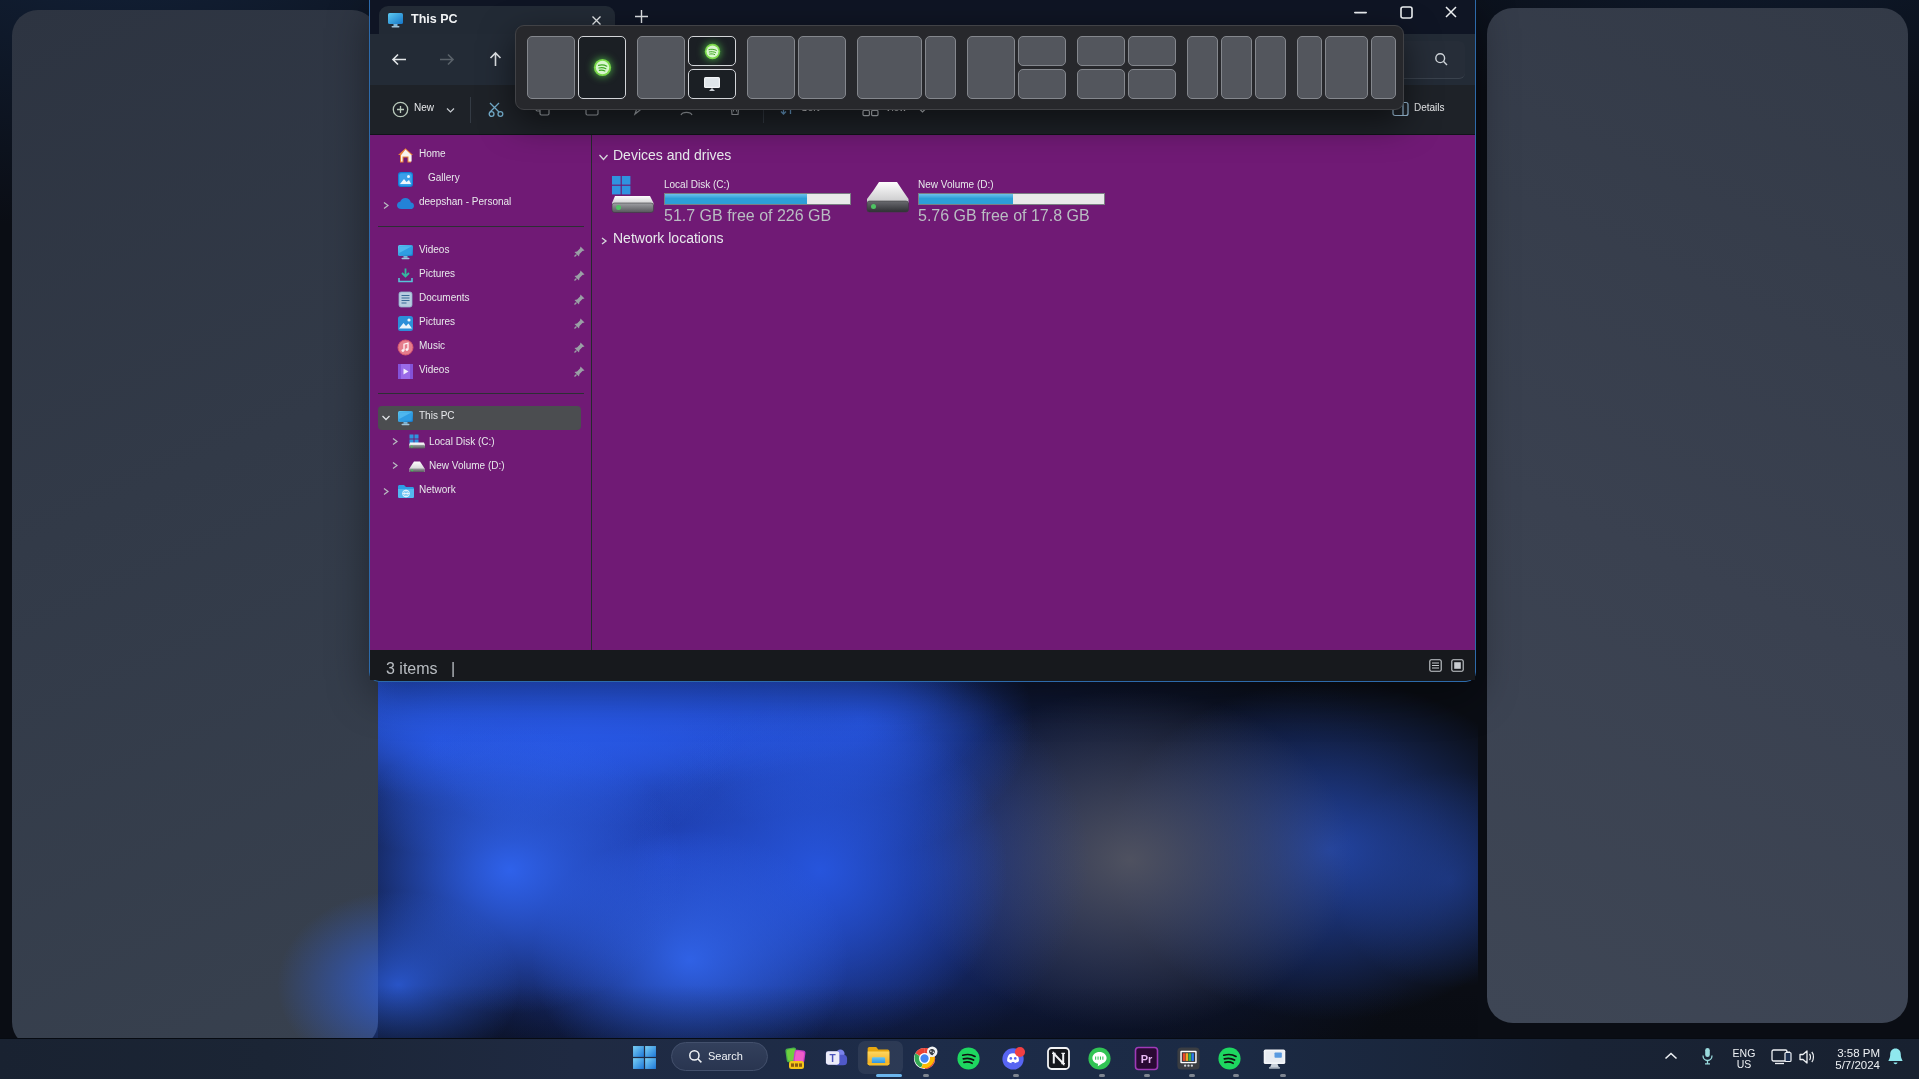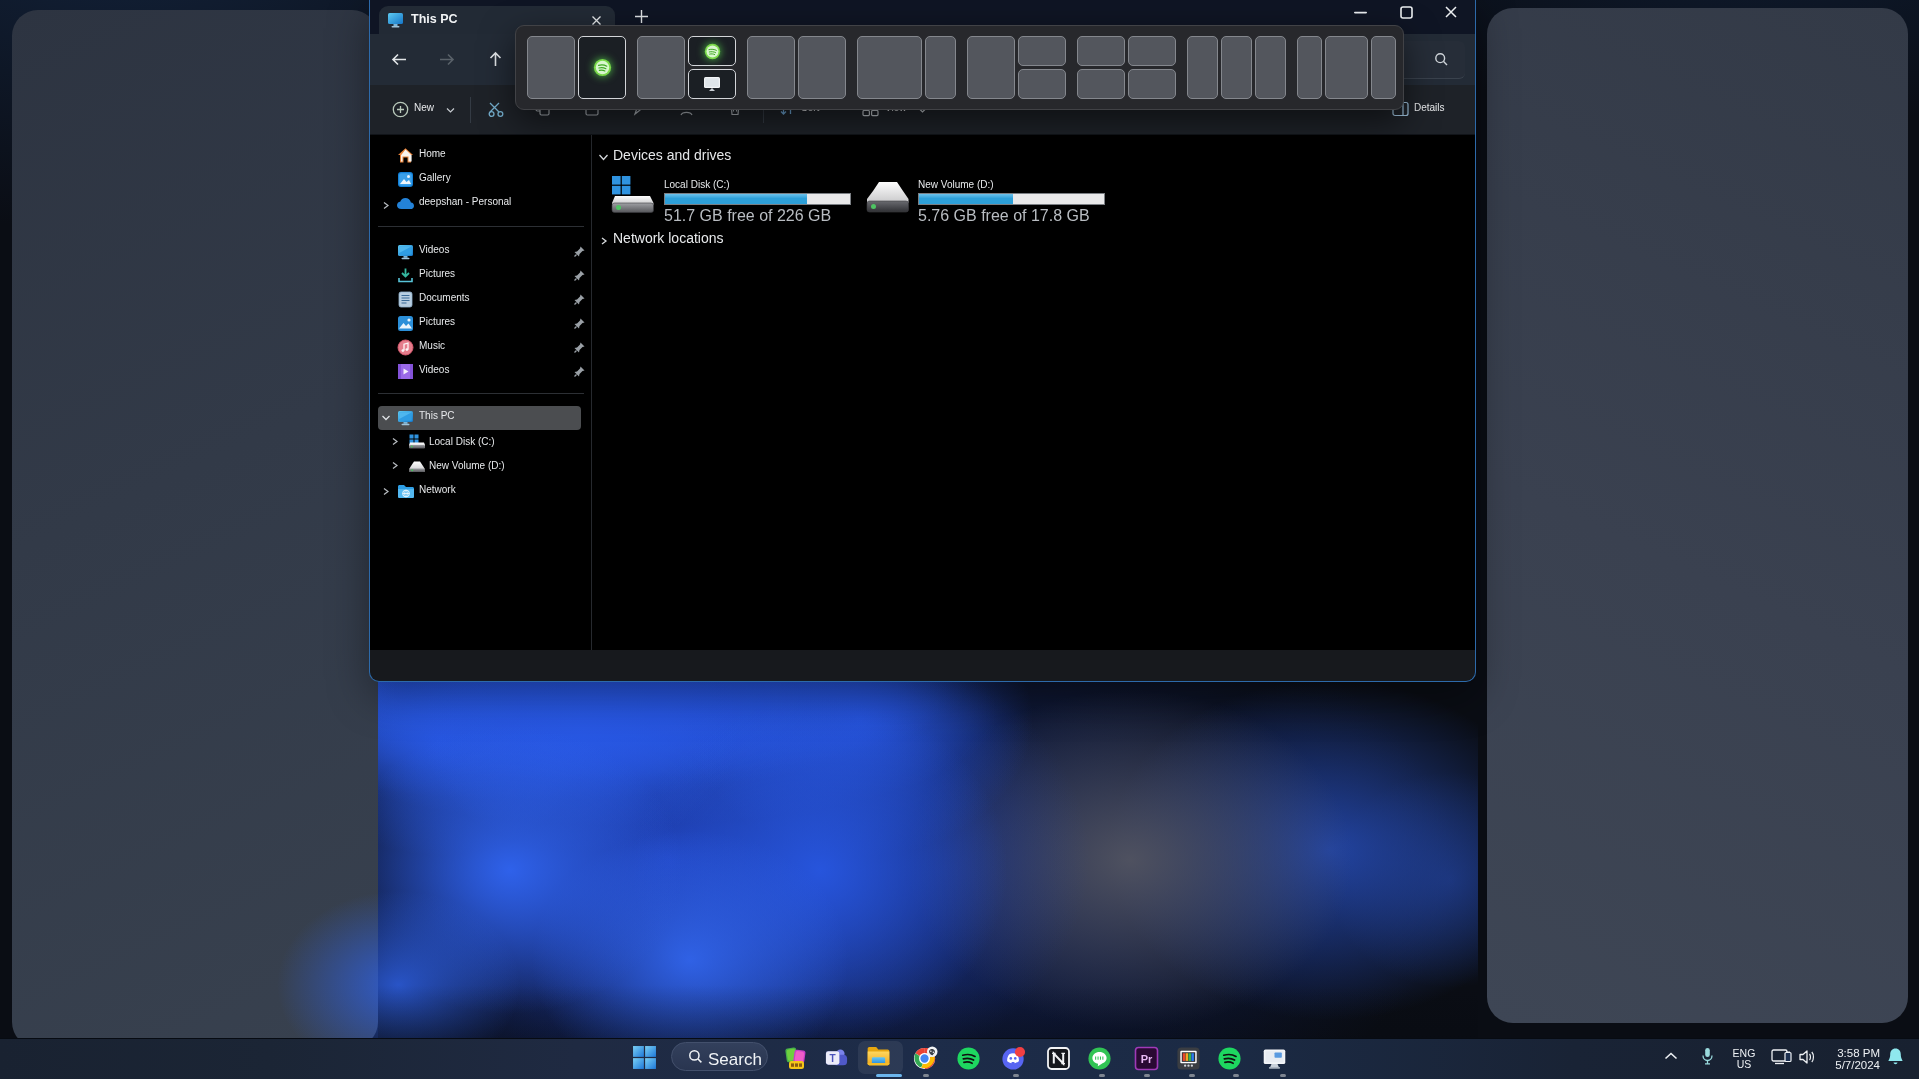--- a/index.html
+++ b/index.html
@@ -29,21 +29,21 @@
 .bfade{left:378px;top:985px;width:1100px;height:53px;background:linear-gradient(180deg,rgba(6,9,16,0),rgba(6,9,16,.28))}
 .wm{left:1653px;top:950px;font-size:38px;font-style:italic;color:#f8fafc;letter-spacing:1px;white-space:nowrap}
 
 #win{left:369px;top:0;width:1105px;height:681px;background:#17191d;border:1px solid #2d6aaa;border-top:none;border-radius:0 0 10px 10px;box-shadow:0 14px 42px rgba(0,0,0,.38);box-sizing:content-box}
 .tabbar{left:0;top:0;width:1105px;height:34px;background:#0f1524}
 .tab{left:9px;top:6px;width:236px;height:28px;background:#222a35;border-radius:9px 9px 0 0}
 .ttl{left:32px;top:6px;font-size:12.5px;font-weight:bold;color:#f1f3f5}
 .wbtn{color:#e9ecee;text-align:center}
 .addr{left:0;top:34px;width:1105px;height:51px;background:#232b36}
 .cmd{left:0;top:85px;width:1105px;height:50px;background:#1e2228;border-bottom:1px solid #111419;box-sizing:border-box}
-.bodyp{left:0;top:135px;width:1105px;height:515px;background:#000000}
+.bodyp{left:0;top:135px;width:1105px;height:515px;background:#701a75}
 .sdiv{left:221px;top:135px;width:1px;height:515px;background:#26292e}
 .status{left:0;top:650px;width:1105px;height:30px;background:#17191d}
 .txt{color:#e7e9eb;font-size:10px;white-space:nowrap}
 .dim{color:#b9bdc2;font-size:16px;white-space:nowrap}
 .sep{background:#2c2f34;height:1px}
 
 #flyout{left:515px;top:25px;width:889px;height:85px;background:#27282c;border:1px solid #414246;border-radius:9px;box-shadow:0 12px 34px rgba(0,0,0,.55);box-sizing:border-box}
 .grp{position:absolute;top:10px;width:99px;height:63px}
 .cc{position:absolute;background:#53565d;border:1px solid #84878d;border-radius:5px;box-sizing:border-box}
 .hl{background:#1b1f24;border:1.4px solid #d3d5d9;display:flex;align-items:center;justify-content:center}
@@ -165,21 +165,21 @@
           <path d="M8.5 1.2 L16 8 H14 V15.5 H10.5 V10.5 H6.5 V15.5 H3 V8 H1 Z" fill="#e8833a"></path>
           <path d="M8.5 2.5 L14.6 8.2 V14.4 H11.5 V9.5 H5.5 V14.4 H4 V8.2 Z" fill="#f7f3ee"></path>
         </svg>
    <div class="ab txt" style="left:49px;top:13px">Home</div>
    <svg class="ab" style="left:27px;top:36px" width="17" height="17" viewBox="0 0 17 17">
           <rect x="1" y="1" width="15" height="15" rx="3" fill="#1280d8"></rect>
           <rect x="2.2" y="2.2" width="12.6" height="12.6" rx="2" fill="#3ba0ea"></rect>
           <path d="M3 13 L7 8 L9.5 11 L12 9 L14 13 Z" fill="#eef6fc"></path>
           <circle cx="11.5" cy="5.5" r="1.5" fill="#eef6fc"></circle>
         </svg>
-   <div class="ab txt" style="left:49px;top:37px">Gallery</div>
+   <div class="ab txt" style="left:58px;top:37px">Gallery</div>
    <svg class="ab" style="left:12px;top:66px" width="8" height="9" viewBox="0 0 8 9">
           <path d="M2 1.5 L6 4.5 L2 7.5" stroke="#b9bdc2" stroke-width="1.2" fill="none"></path>
         </svg>
    <svg class="ab" style="left:26px;top:62px" width="19" height="13" viewBox="0 0 19 13">
           <path d="M5.5 12 C2.5 12 1 10.2 1 8.2 C1 6.3 2.4 4.9 4.2 4.7 C4.9 2.5 6.9 1 9.3 1 C12.2 1 14.5 3 14.9 5.6 C16.8 5.8 18 7.1 18 8.9 C18 10.8 16.5 12 14.4 12 Z" fill="#2382d8"></path>
         </svg>
    <div class="ab txt" style="left:49px;top:61px">deepshan - Personal</div>
    <div class="ab sep" style="left:8px;top:91px;width:206px"></div>
    <svg class="ab" style="left:27px;top:108px" width="17" height="17" viewBox="0 0 17 17">
           <rect x="1" y="2" width="15" height="11" rx="1.6" fill="url(#mon1)"></rect>
@@ -320,20 +320,31 @@
    <div class="ab" style="left:548px;top:58px;width:187px;height:12px;background:#e9e9ea;border:1px solid #7b7f84;box-sizing:border-box">
           <div style="width:51%;height:100%;background:linear-gradient(180deg,#6cc2ec 0%,#2d9fd8 45%,#2d9fd8 100%)"></div>
         </div>
    <div class="ab dim" style="left:548px;top:72px">5.76 GB free of 17.8 GB</div>
    <svg class="ab" style="left:230px;top:101px" width="8" height="10" viewBox="0 0 8 10">
           <path d="M2 2 L6 5 L2 8" stroke="#d7dadd" stroke-width="1.3" fill="none"></path>
         </svg>
    <div class="ab" style="left:243px;top:95px;font-size:14px;color:#e8eaec;white-space:nowrap">Network locations</div>
   </div>
   <div class="ab sdiv"></div>
+  <div class="ab status">
+   <div class="ab dim" style="left:16px;top:10px">3 items&nbsp;&nbsp;&nbsp;|</div>
+   <svg class="ab" style="left:1059px;top:9px" width="13" height="13" viewBox="0 0 13 13">
+          <rect x="0.8" y="0.8" width="11.4" height="11.4" rx="1.5" fill="none" stroke="#c9cdd1" stroke-width="1.1"></rect>
+          <path d="M3 4 H10 M3 6.5 H10 M3 9 H10" stroke="#c9cdd1" stroke-width="1"></path>
+        </svg>
+   <svg class="ab" style="left:1081px;top:9px" width="13" height="13" viewBox="0 0 13 13">
+          <rect x="0.8" y="0.8" width="11.4" height="11.4" rx="1.5" fill="none" stroke="#c9cdd1" stroke-width="1.1"></rect>
+          <rect x="3.2" y="3.2" width="6.6" height="6.6" fill="#c9cdd1"></rect>
+        </svg>
+  </div>
   <svg width="0" height="0">
         <defs>
    <linearGradient id="mon1" x1="0" y1="0" x2="1" y2="1">
             <stop offset="0" stop-color="#5ecbf2"></stop>
             <stop offset="1" stop-color="#1576c8"></stop>
           </linearGradient>
    <linearGradient id="drvtop" x1="0" y1="0" x2="0" y2="1">
             <stop offset="0" stop-color="#fdfdfd"></stop>
             <stop offset="1" stop-color="#c8c8ca"></stop>
           </linearGradient>
@@ -425,21 +436,21 @@
         <rect x="1" y="1" width="10.4" height="10.4" fill="url(#wlg)"></rect>
         <rect x="12.6" y="1" width="10.4" height="10.4" fill="url(#wlg)"></rect>
         <rect x="1" y="12.6" width="10.4" height="10.4" fill="url(#wlg)"></rect>
         <rect x="12.6" y="12.6" width="10.4" height="10.4" fill="url(#wlg)"></rect>
       </svg>
   <div class="ab" style="left:671px;top:3px;width:97px;height:29px;border-radius:15px;background:linear-gradient(180deg,#33405c,#293550);border:1px solid #43506c;box-sizing:border-box">
    <svg class="ab" style="left:16px;top:6px" width="15" height="15" viewBox="0 0 15 15">
           <circle cx="6.4" cy="6.4" r="4.6" fill="none" stroke="#f0f3f6" stroke-width="1.5"></circle>
           <path d="M10 10 L13.4 13.4" stroke="#f0f3f6" stroke-width="1.5"></path>
         </svg>
-   <div class="ab" style="left:36px;top:7px;font-size:17px;color:#f0f3f6">Search</div>
+   <div class="ab" style="left:36px;top:7px;font-size:11px;color:#f0f3f6">Search</div>
   </div>
   <svg class="tico" style="left:783px" width="25" height="25" viewBox="0 0 25 25">
         <rect x="3" y="2" width="11" height="14" rx="2.5" fill="#47b04a" transform="rotate(-8 8 9)"></rect>
         <rect x="4.2" y="3.2" width="8.6" height="11.6" rx="2" fill="#6ecf3f" transform="rotate(-8 8 9)"></rect>
         <rect x="11" y="4" width="11" height="13" rx="2.5" fill="#c93ec9" transform="rotate(8 16 10)"></rect>
         <rect x="12.2" y="5.2" width="8.6" height="10.6" rx="2" fill="#ef5dc8" transform="rotate(8 16 10)"></rect>
         <rect x="6" y="15" width="15" height="8" rx="2.5" fill="#f5c518"></rect>
         <rect x="8" y="17.4" width="3" height="3.4" fill="#8a5a12"></rect>
         <rect x="12" y="17.4" width="3" height="3.4" fill="#8a5a12"></rect>
         <rect x="16" y="17.4" width="3" height="3.4" fill="#8a5a12"></rect>

